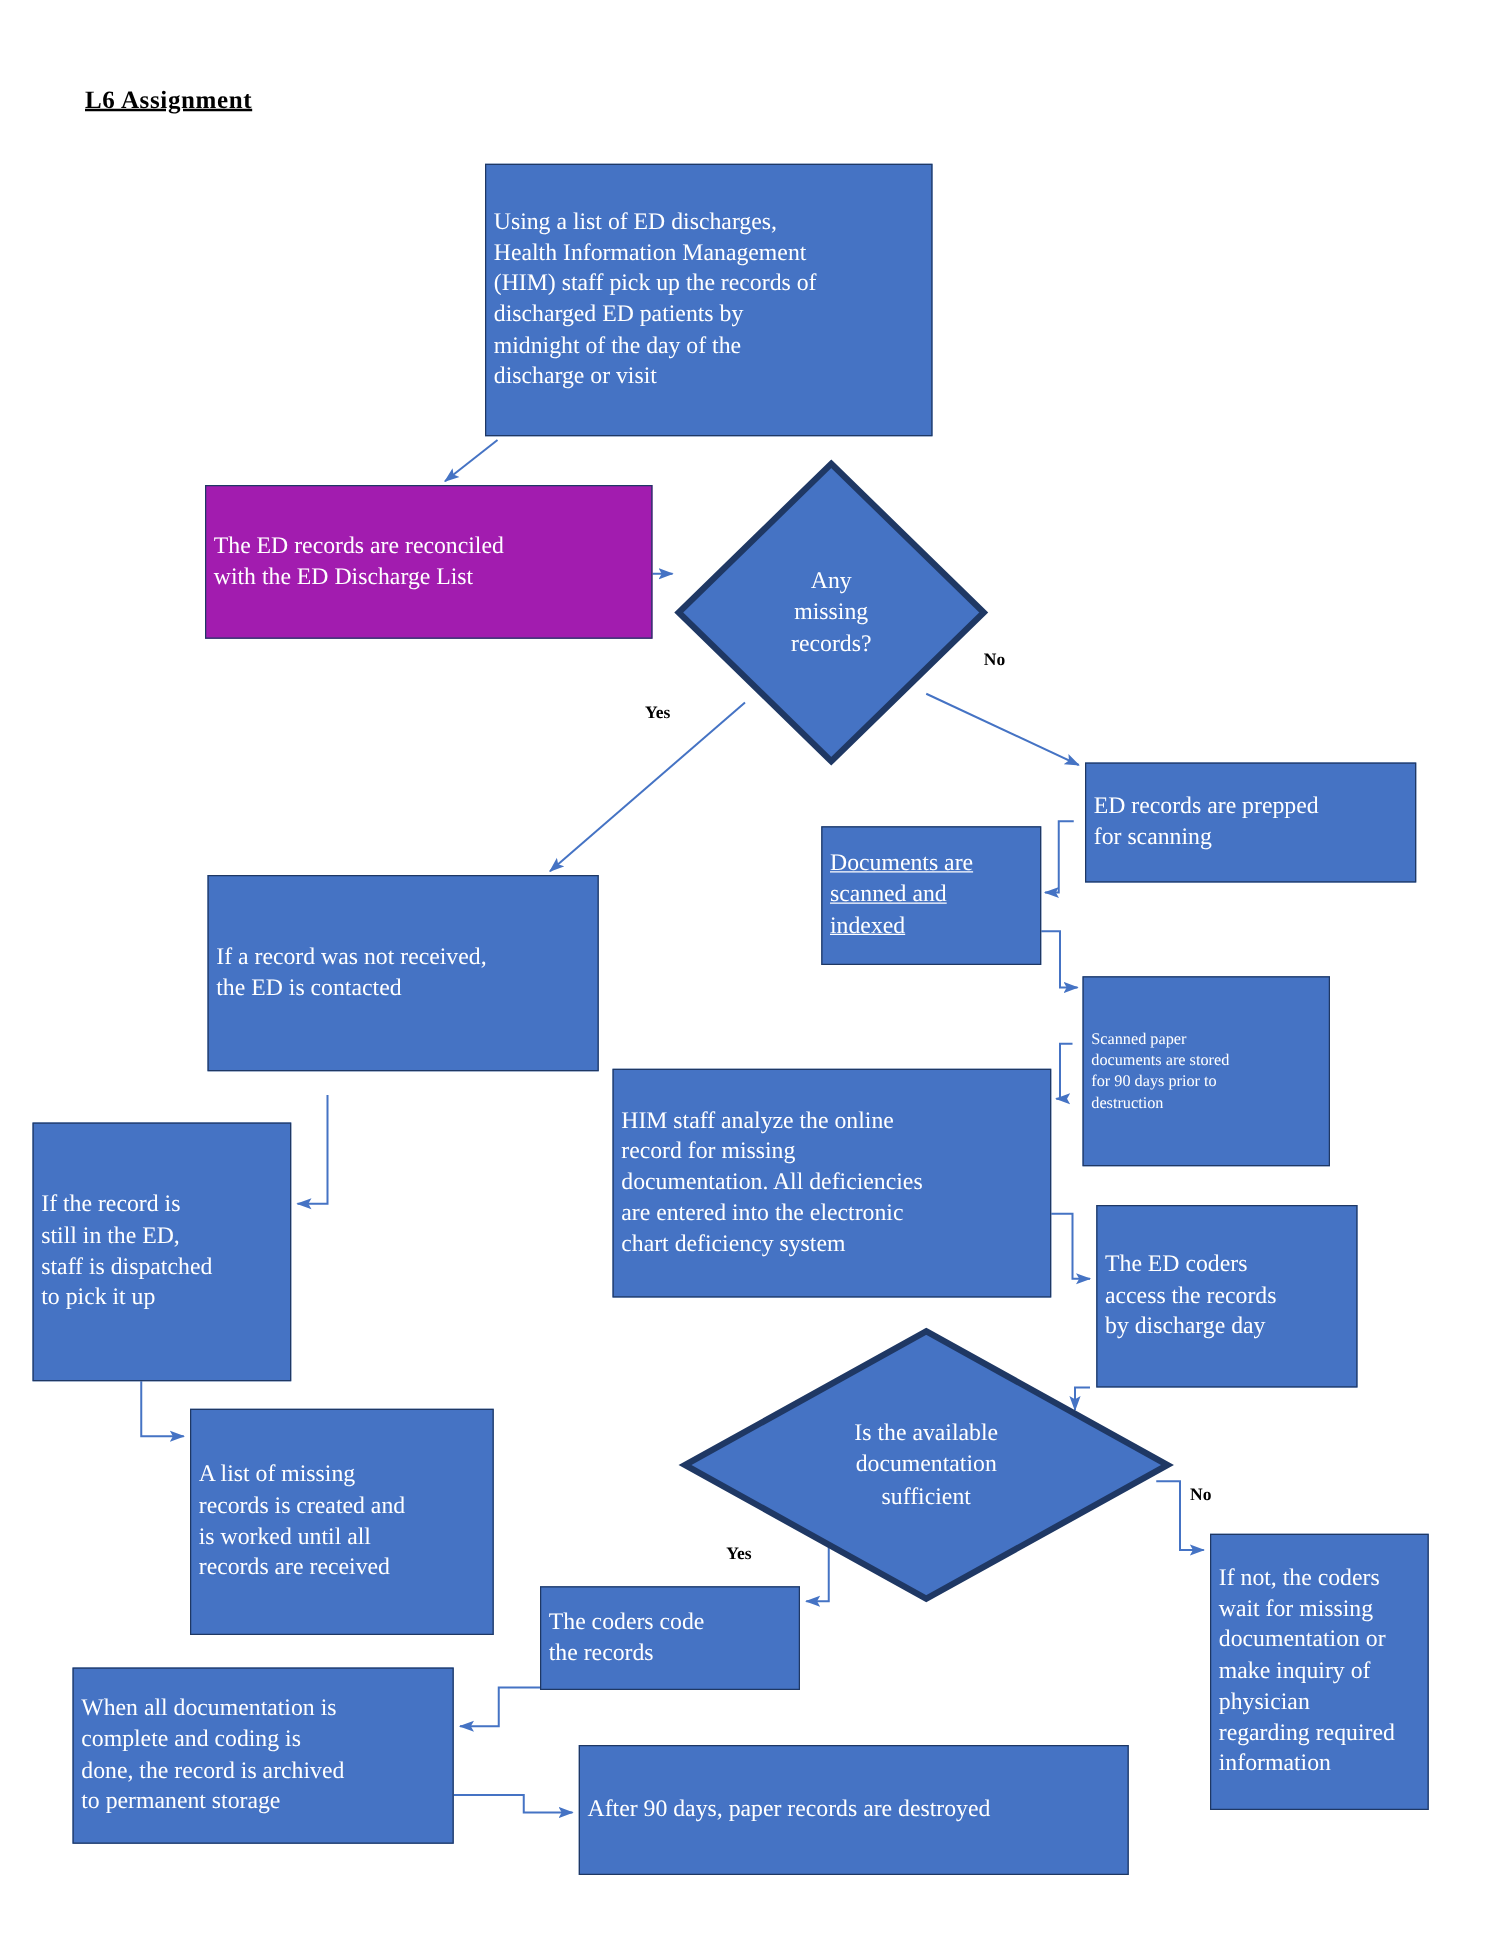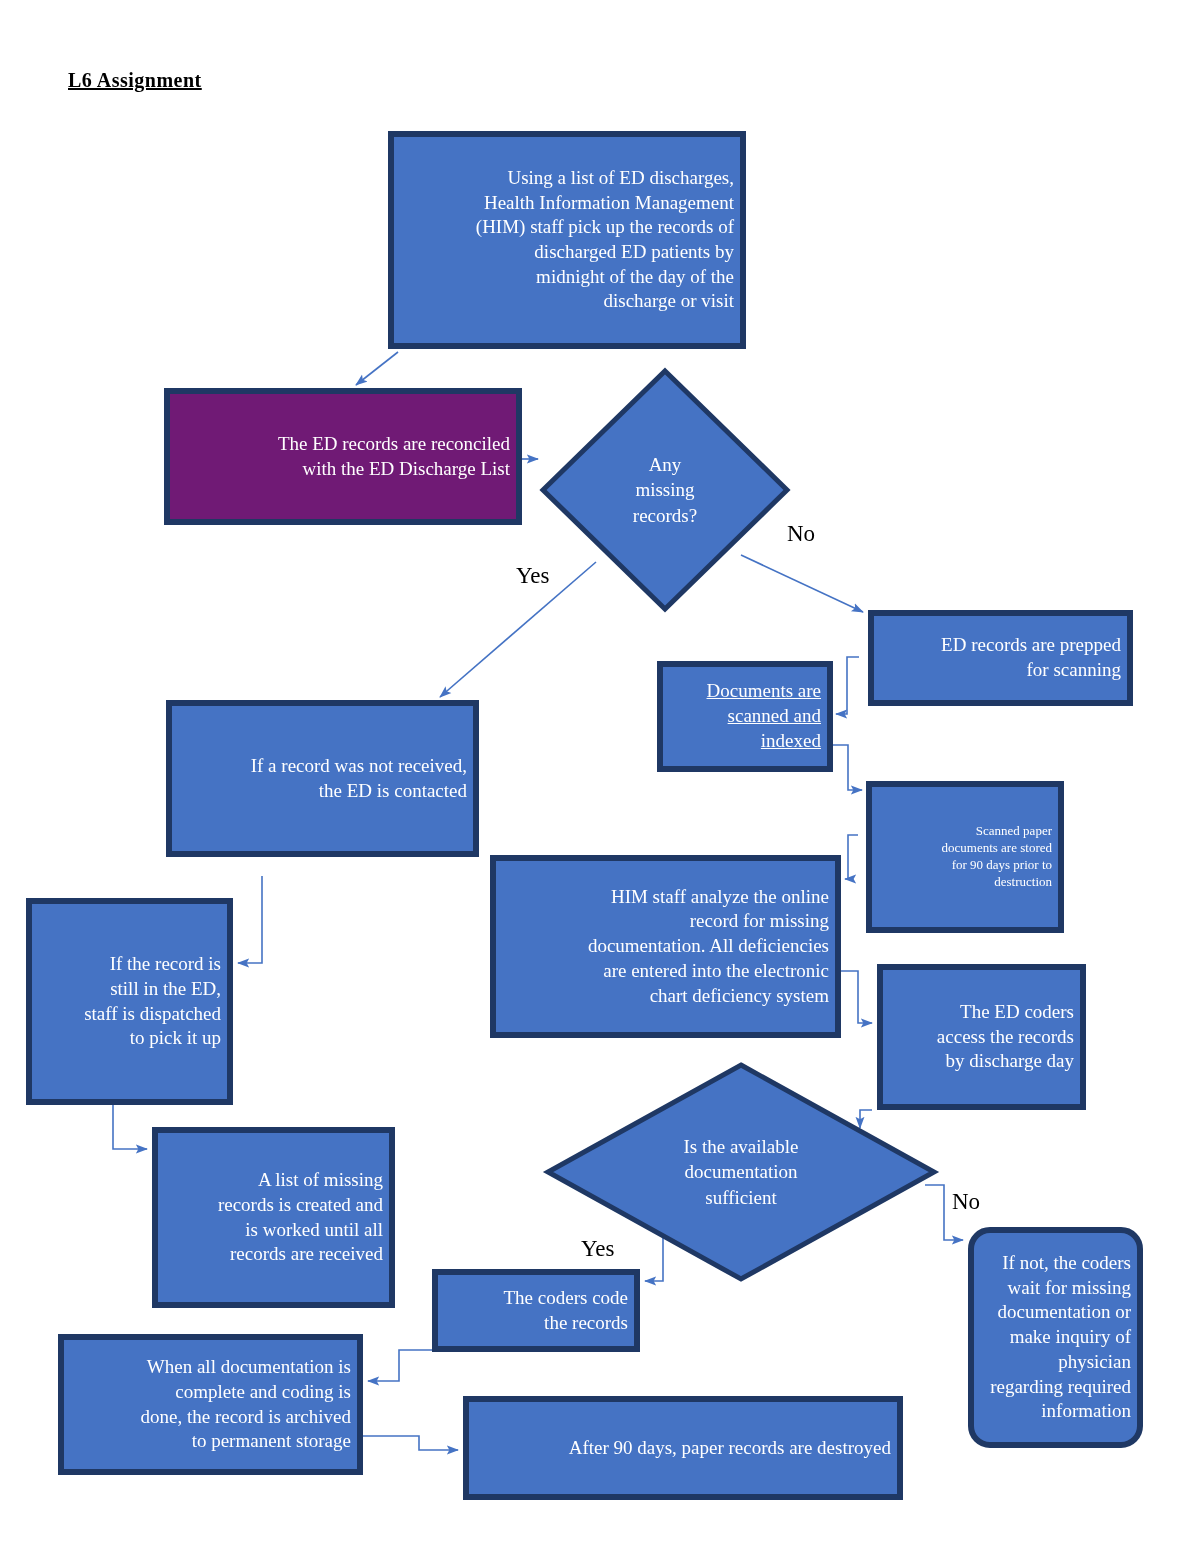--- a/index.html
+++ b/index.html
@@ -31,24 +31,24 @@
     top: 0;
     width: 1200px;
     height: 1553px;
   }
   .node-shape {
     position: absolute;
     box-sizing: border-box;
     display: flex;
     align-items: center;
     justify-content: center;
-    text-align: right;
+    text-align: left;
     color: #ffffff;
     background: #4573c4;
-    border: 6px solid #7f1d1d;
+    border: 1px solid #7f1d1d;
     line-height: 1.30;
     padding: 4px 6px;
   }
   .node-text {
     display: block;
     width: 100%;
     white-space: pre-line;
   }
   .diamond-wrap {
     position: absolute;
@@ -69,23 +69,23 @@
     align-items: center;
     justify-content: center;
     text-align: center;
     color: #ffffff;
     line-height: 1.32;
     white-space: pre-line;
     pointer-events: none;
   }
   .edge-label {
     position: absolute;
-    font-weight: normal;
+    font-weight: bold;
     color: #000000;
-    font-size: 23px;
+    font-size: 14px;
     white-space: nowrap;
   }
 </style>
 </head>
 <body>
 
 <div id="page-title">L6 Assignment</div>
 
 <svg id="flow-canvas" viewBox="0 0 1200 1553" xmlns="http://www.w3.org/2000/svg">
   <defs>
@@ -114,21 +114,21 @@
 
 <div id="shape-layer">
     <div class="node-shape" style="left: 388px; top: 131px; width: 358px; height: 218px; font-size: 19px; background: rgb(69, 115, 196); border-color: rgb(31, 56, 100); color: rgb(255, 255, 255);">
       <span class="node-text">Using a list of ED discharges,
 Health Information Management
 (HIM) staff pick up the records of
 discharged ED patients by
 midnight of the day of the
 discharge or visit</span>
     </div>
-    <div class="node-shape" style="left: 164px; top: 388px; width: 358px; height: 137px; font-size: 19px; background: #701a75; border-color: rgb(31, 56, 100); color: rgb(255, 255, 255);">
+    <div class="node-shape" style="left: 164px; top: 388px; width: 358px; height: 123px; font-size: 19px; background: #a21caf; border-color: rgb(31, 56, 100); color: rgb(255, 255, 255);">
       <span class="node-text">The ED records are reconciled
 with the ED Discharge List</span>
     </div>
     <div class="node-shape" style="left: 868px; top: 610px; width: 265px; height: 96px; font-size: 19px; background: rgb(69, 115, 196); border-color: rgb(31, 56, 100); color: rgb(255, 255, 255);">
       <span class="node-text">ED records are prepped
 for scanning</span>
     </div>
     <div class="node-shape" style="left: 657px; top: 661px; width: 176px; height: 111px; font-size: 19px; background: rgb(69, 115, 196); border-color: rgb(31, 56, 100); color: rgb(255, 255, 255); text-decoration: underline;">
       <span class="node-text">Documents are
 scanned and
@@ -161,21 +161,21 @@
       <span class="node-text">The ED coders
 access the records
 by discharge day</span>
     </div>
     <div class="node-shape" style="left: 152px; top: 1127px; width: 243px; height: 181px; font-size: 19px; background: rgb(69, 115, 196); border-color: rgb(31, 56, 100); color: rgb(255, 255, 255);">
       <span class="node-text">A list of missing
 records is created and
 is worked until all
 records are received</span>
     </div>
-    <div class="node-shape" style="left: 968px; top: 1227px; width: 175px; height: 221px; font-size: 19px; background: rgb(69, 115, 196); border-color: rgb(31, 56, 100); color: rgb(255, 255, 255); border-radius: 22px;">
+    <div class="node-shape" style="left: 968px; top: 1227px; width: 175px; height: 221px; font-size: 19px; background: rgb(69, 115, 196); border-color: rgb(31, 56, 100); color: rgb(255, 255, 255);">
       <span class="node-text">If not, the coders
 wait for missing
 documentation or
 make inquiry of
 physician
 regarding required
 information</span>
     </div>
     <div class="node-shape" style="left: 432px; top: 1269px; width: 208px; height: 83px; font-size: 19px; background: rgb(69, 115, 196); border-color: rgb(31, 56, 100); color: rgb(255, 255, 255);">
       <span class="node-text">The coders code

